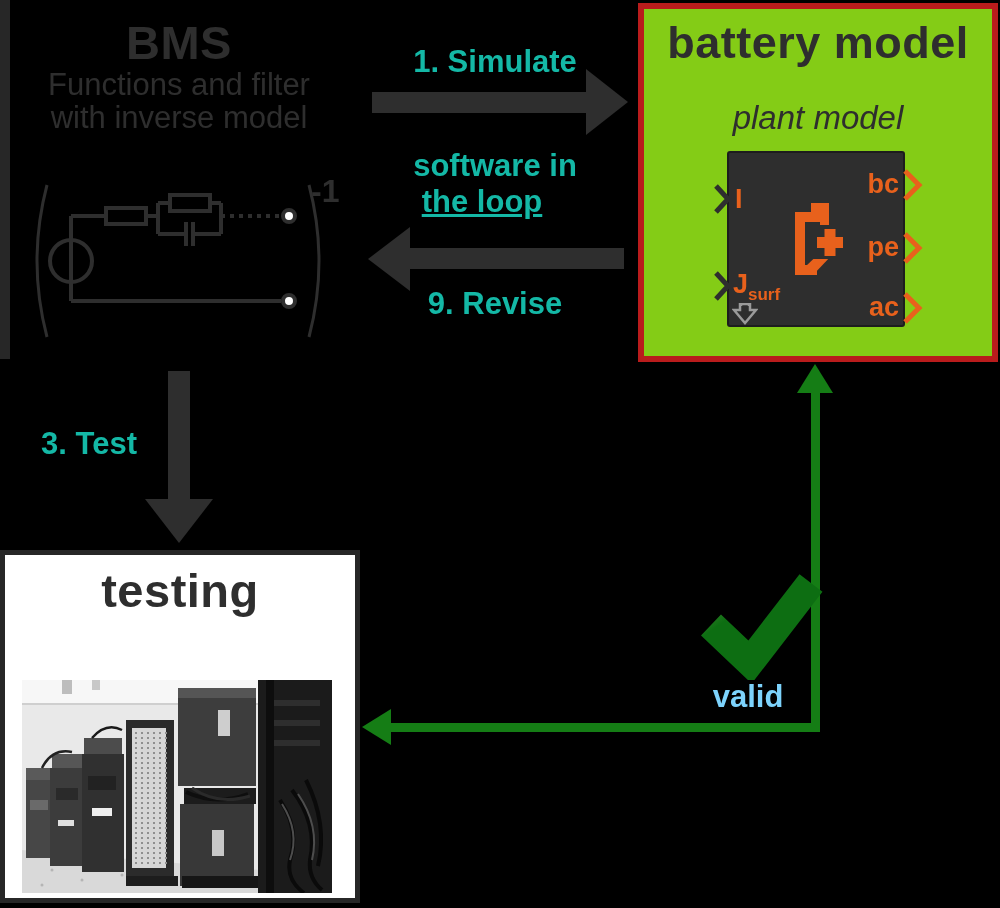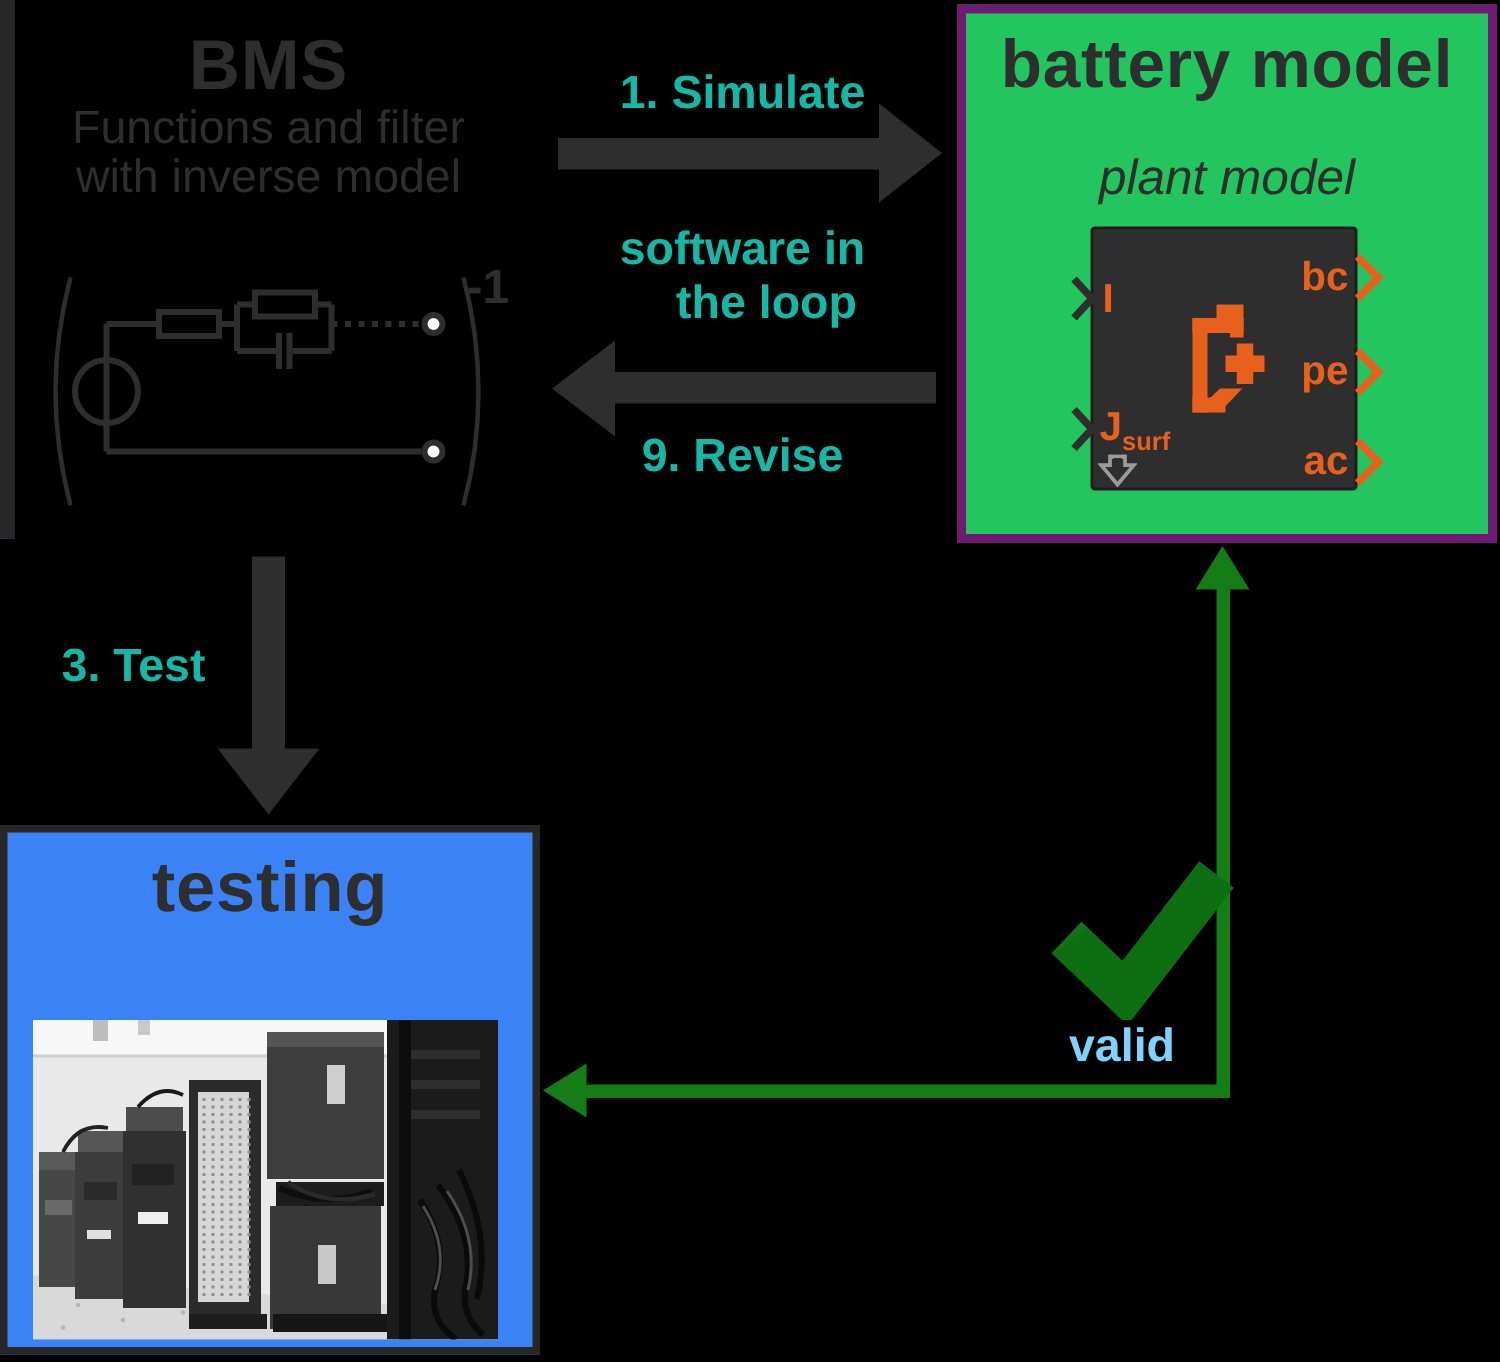--- a/index.html
+++ b/index.html
@@ -1,27 +1,27 @@
 <!DOCTYPE html>
 <html><head>
 <meta charset="utf-8">
 <style>
   html,body{margin:0;padding:0;background:#000;}
   body{position:relative;width:1000px;height:908px;overflow:hidden;
        font-family:"Liberation Sans","DejaVu Sans",sans-serif;color:#2e2e2e;}
   .abs{position:absolute;box-sizing:border-box;}
-  .box{background:#3b82f6;border:5px solid #272727;}
+  .box{background:#ffffff;border:5px solid #272727;}
   .ctr{text-align:center;}
   .big-title{font-size:47px;font-weight:bold;letter-spacing:0.5px;}
   .sub{font-size:31px;font-weight:bold;line-height:1.12;text-align:center;}
   .flow-label{font-size:31px;font-weight:bold;color:#14b8a6;}
   .arrow-shaft{background:#2e2e2e;}
   .tri{width:0;height:0;}
   
-  .batt-box{background:#22c55e;border:6px solid #701a75;}
+  .batt-box{background:#84cc16;border:6px solid #b91c1c;}
   .brand{font-size:27px;font-weight:800;letter-spacing:3px;}
   .plant{font-size:33px;font-weight:normal;}
   .sim-block{background:#2e2e2e;border:2px solid #1d1d1d;border-radius:3px;}
   .port-label{color:#e8611c;font-weight:bold;font-size:27px;line-height:1;}
   .port-sub{font-size:17px;font-weight:bold;}
   
   .green-shaft{background:#157d15;}
   .valid-label{color:#7dd3fc;font-size:31px;font-weight:bold;}
 </style>
 </head>
@@ -66,21 +66,21 @@
     </g>
   </svg>
   <div class="abs" style="left:306px;top:168px;font-size:32px;font-weight:bold;">-1</div>
 </div>
 
 <div class="abs flow-label ctr" style="left:365px;top:44px;width:260px;">1. Simulate</div>
 <div class="abs arrow-shaft" style="left:372px;top:92px;width:216px;height:21px;"></div>
 <div class="abs tri" style="left:586px;top:69px;border-top:33px solid transparent;border-bottom:33px solid transparent;border-left:42px solid #2e2e2e;"></div>
 
 <div class="abs flow-label ctr" style="left:365px;top:148px;width:260px;">software in</div>
-<div class="abs flow-label ctr" style="left:381px;top:184px;width:260px;">the loop</div>
+<div class="abs flow-label ctr" style="left:352px;top:184px;width:260px;text-decoration:underline;">the loop</div>
 
 <div class="abs tri" style="left:368px;top:227px;border-top:32px solid transparent;border-bottom:32px solid transparent;border-right:42px solid #2e2e2e;"></div>
 <div class="abs arrow-shaft" style="left:408px;top:248px;width:216px;height:21px;"></div>
 <div class="abs flow-label ctr" style="left:365px;top:286px;width:260px;">9. Revise</div>
 
 <div class="abs batt-box" style="left:638px;top:3px;width:360px;height:359px;">
   <div class="abs big-title ctr" style="left:0;top:8px;width:348px;font-size:45px;">battery model</div>
   <div class="abs plant ctr" style="left:0;top:90px;width:348px;font-style:italic;">plant model</div>
 
   <div class="abs sim-block" style="left:83px;top:142px;width:178px;height:176px;">

